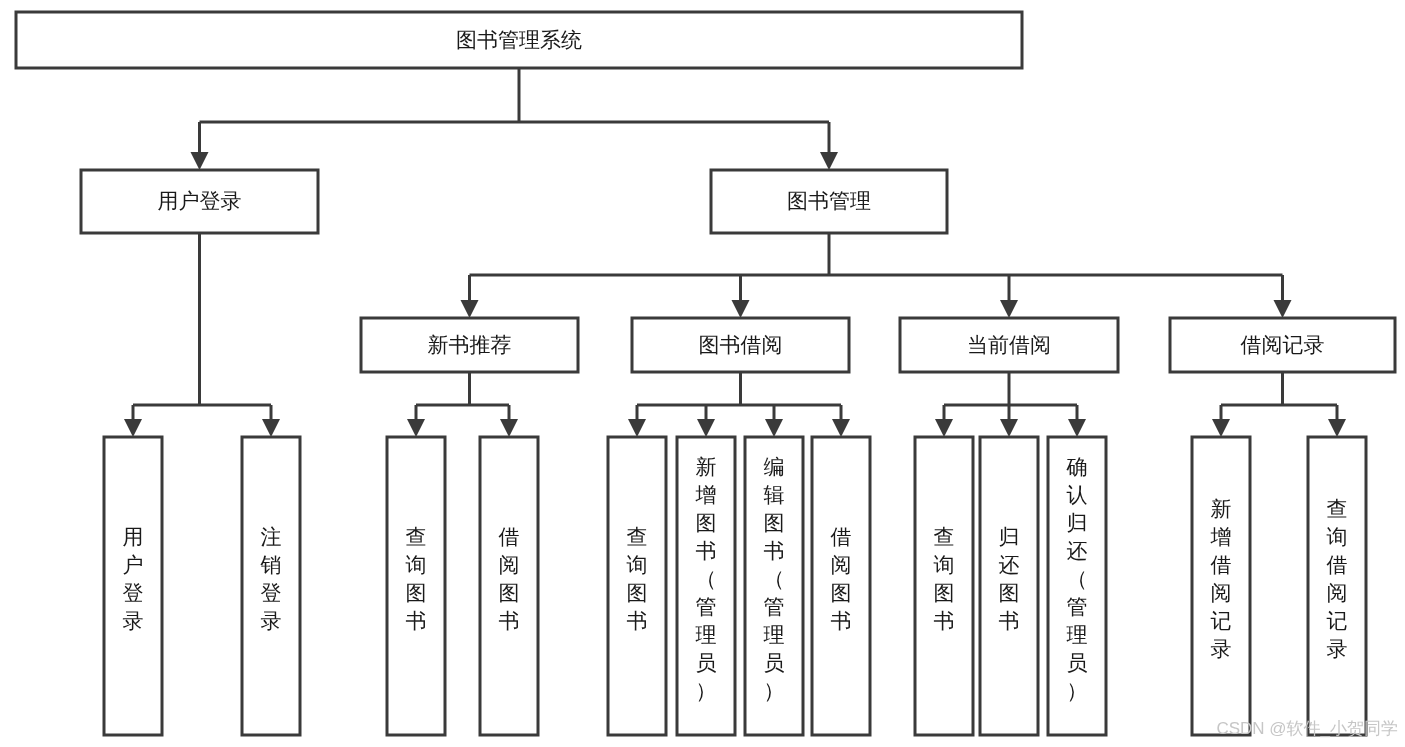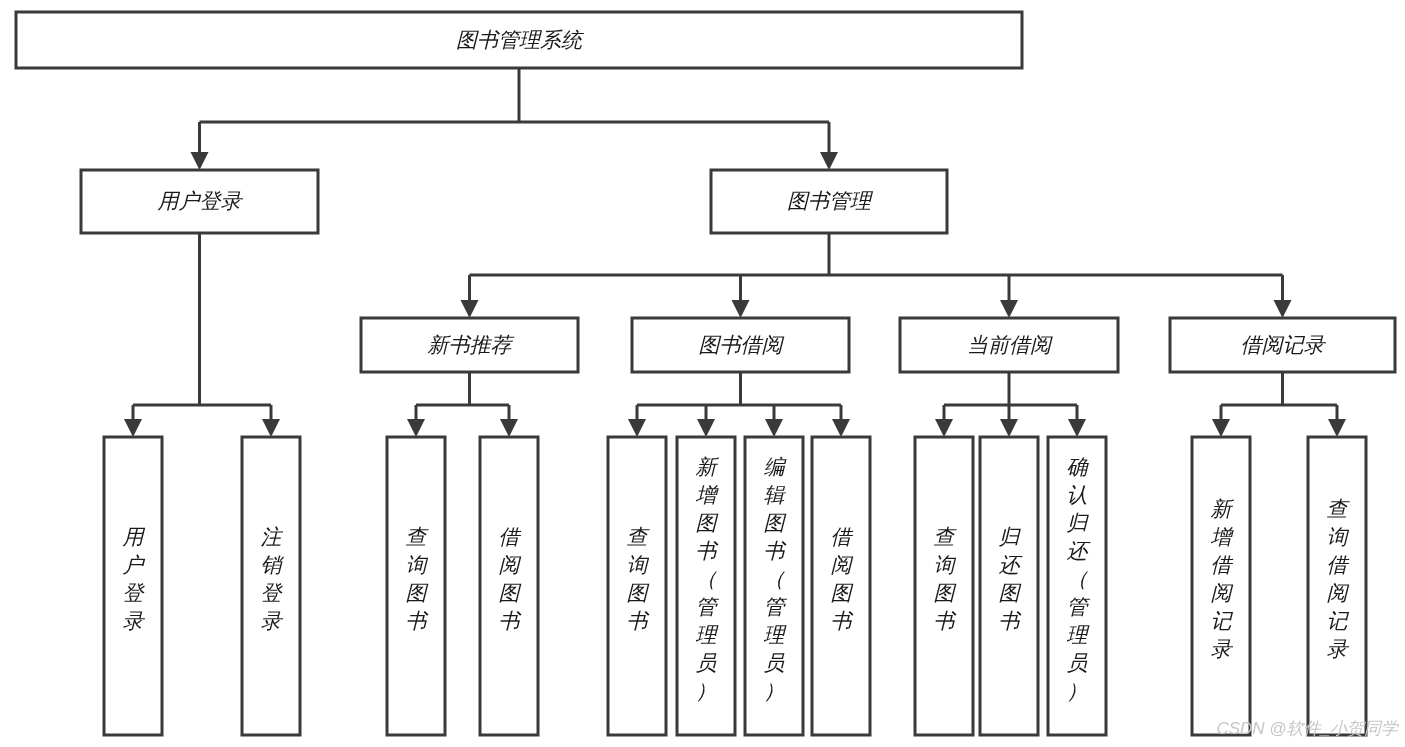--- a/index.html
+++ b/index.html
@@ -12,21 +12,20 @@
     width: 1405px;
     height: 747px;
     font-family: "Liberation Sans", "DejaVu Sans", sans-serif;
     overflow: hidden;
     position: relative;
   }
   #diagram-root {
     position: relative;
     width: 1129px;
     height: 747px;
-    font-style: italic;
   }
   svg.diagram-canvas {
     position: absolute;
     top: 0;
     left: 0;
     width: 1405px;
     height: 747px;
     display: block;
   }
   .node-box {

